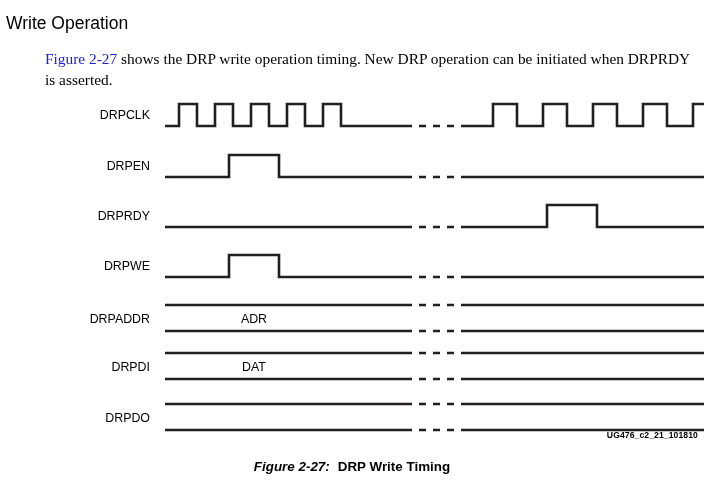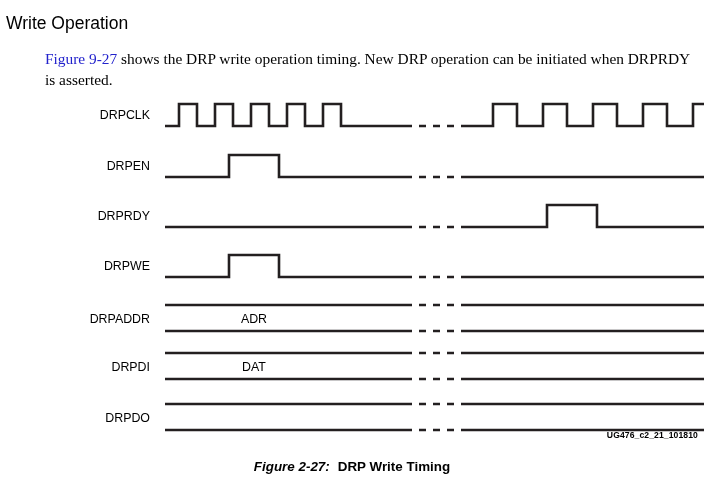--- a/index.html
+++ b/index.html
@@ -100,21 +100,21 @@
   }
 </style>
 </head>
 <body>
 
 <div id="page">
 
   <h1 class="heading">Write Operation</h1>
 
   <p class="body-para">
-    <a class="link" href="#">Figure 9-27</a><span> shows the DRP write operation timing. New DRP operation can be initiated when DRPRDY is asserted.</span>
+    <a class="link" href="#">Figure 2-27</a><span> shows the DRP write operation timing. New DRP operation can be initiated when DRPRDY is asserted.</span>
   </p>
 
   <div id="figure-area">
     <svg id="figure-svg" width="704" height="350" viewBox="0 0 704 350">
       <g id="labels-group">
           <text x="130" y="23" text-anchor="end" class="sig-label">DRPCLK</text>
           <text x="130" y="74" text-anchor="end" class="sig-label">DRPEN</text>
           <text x="130" y="124" text-anchor="end" class="sig-label">DRPRDY</text>
           <text x="130" y="174" text-anchor="end" class="sig-label">DRPWE</text>
           <text x="130" y="226.5" text-anchor="end" class="sig-label">DRPADDR</text>

